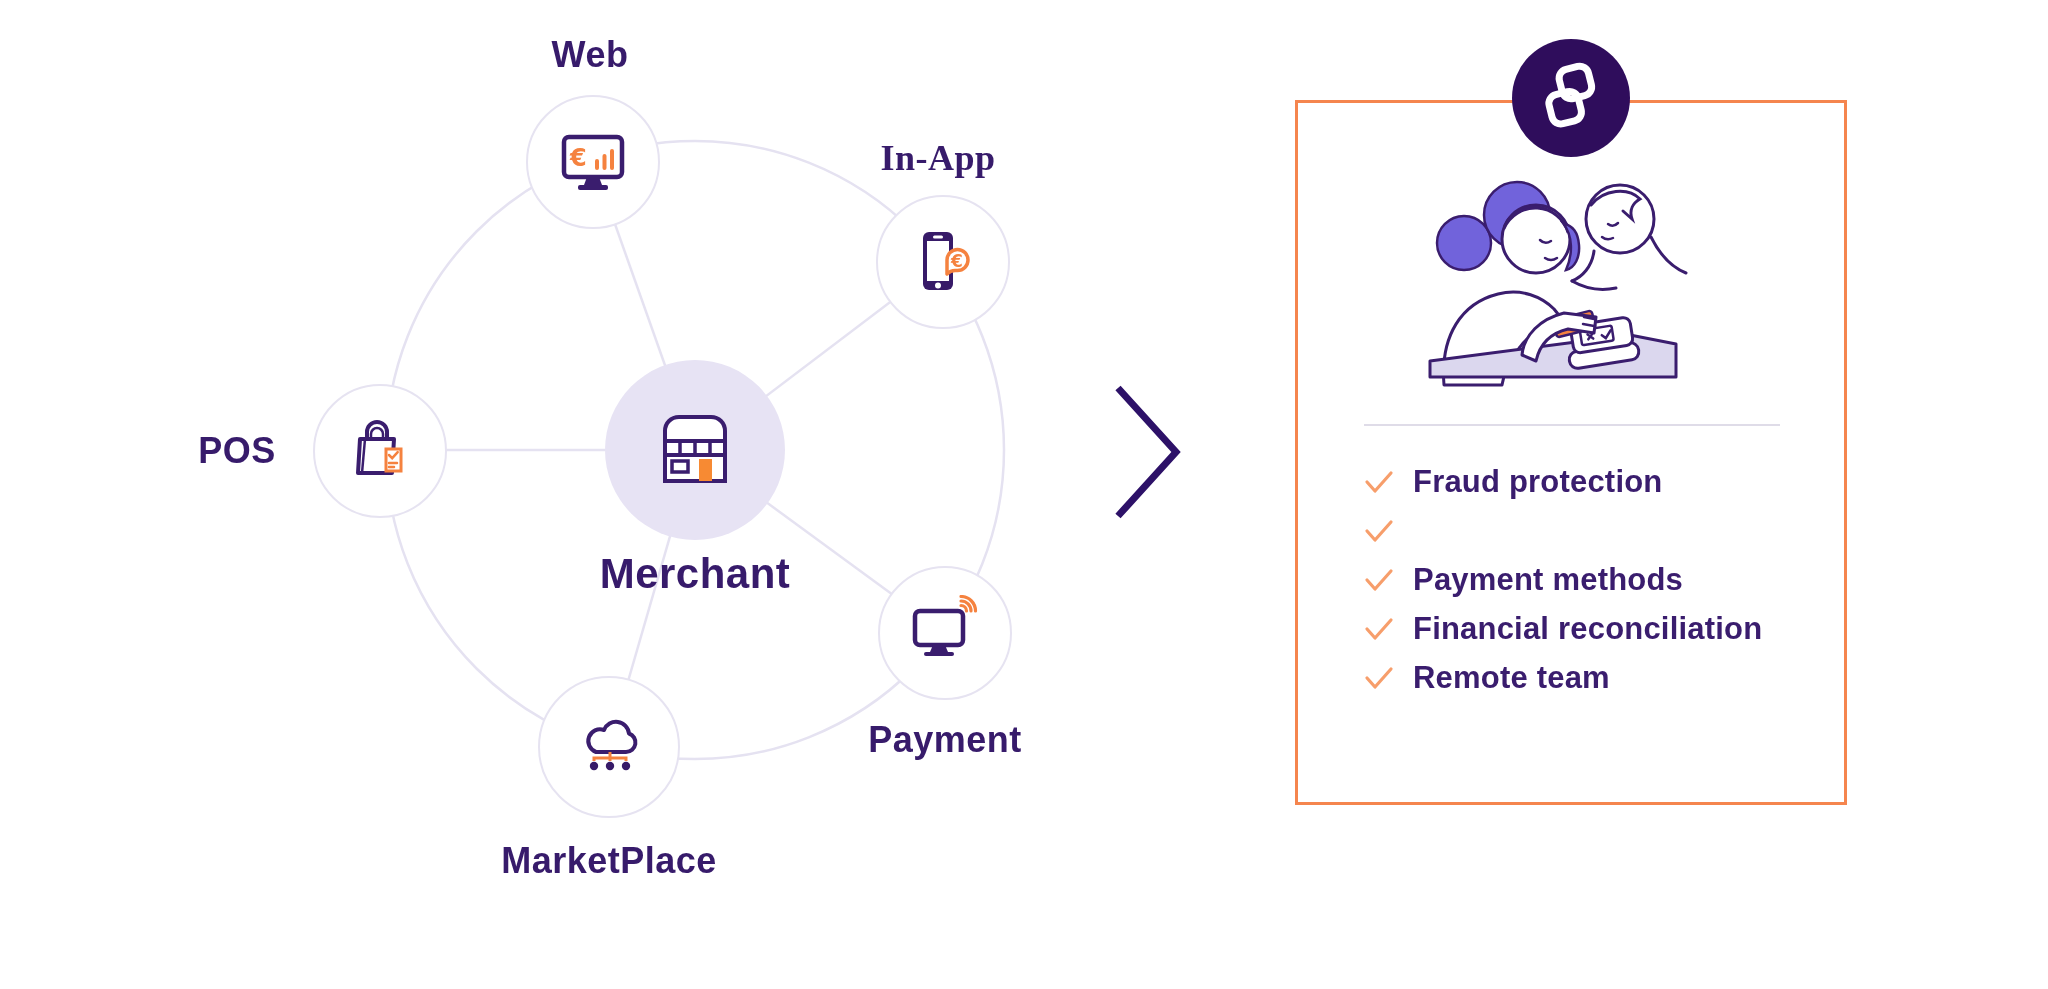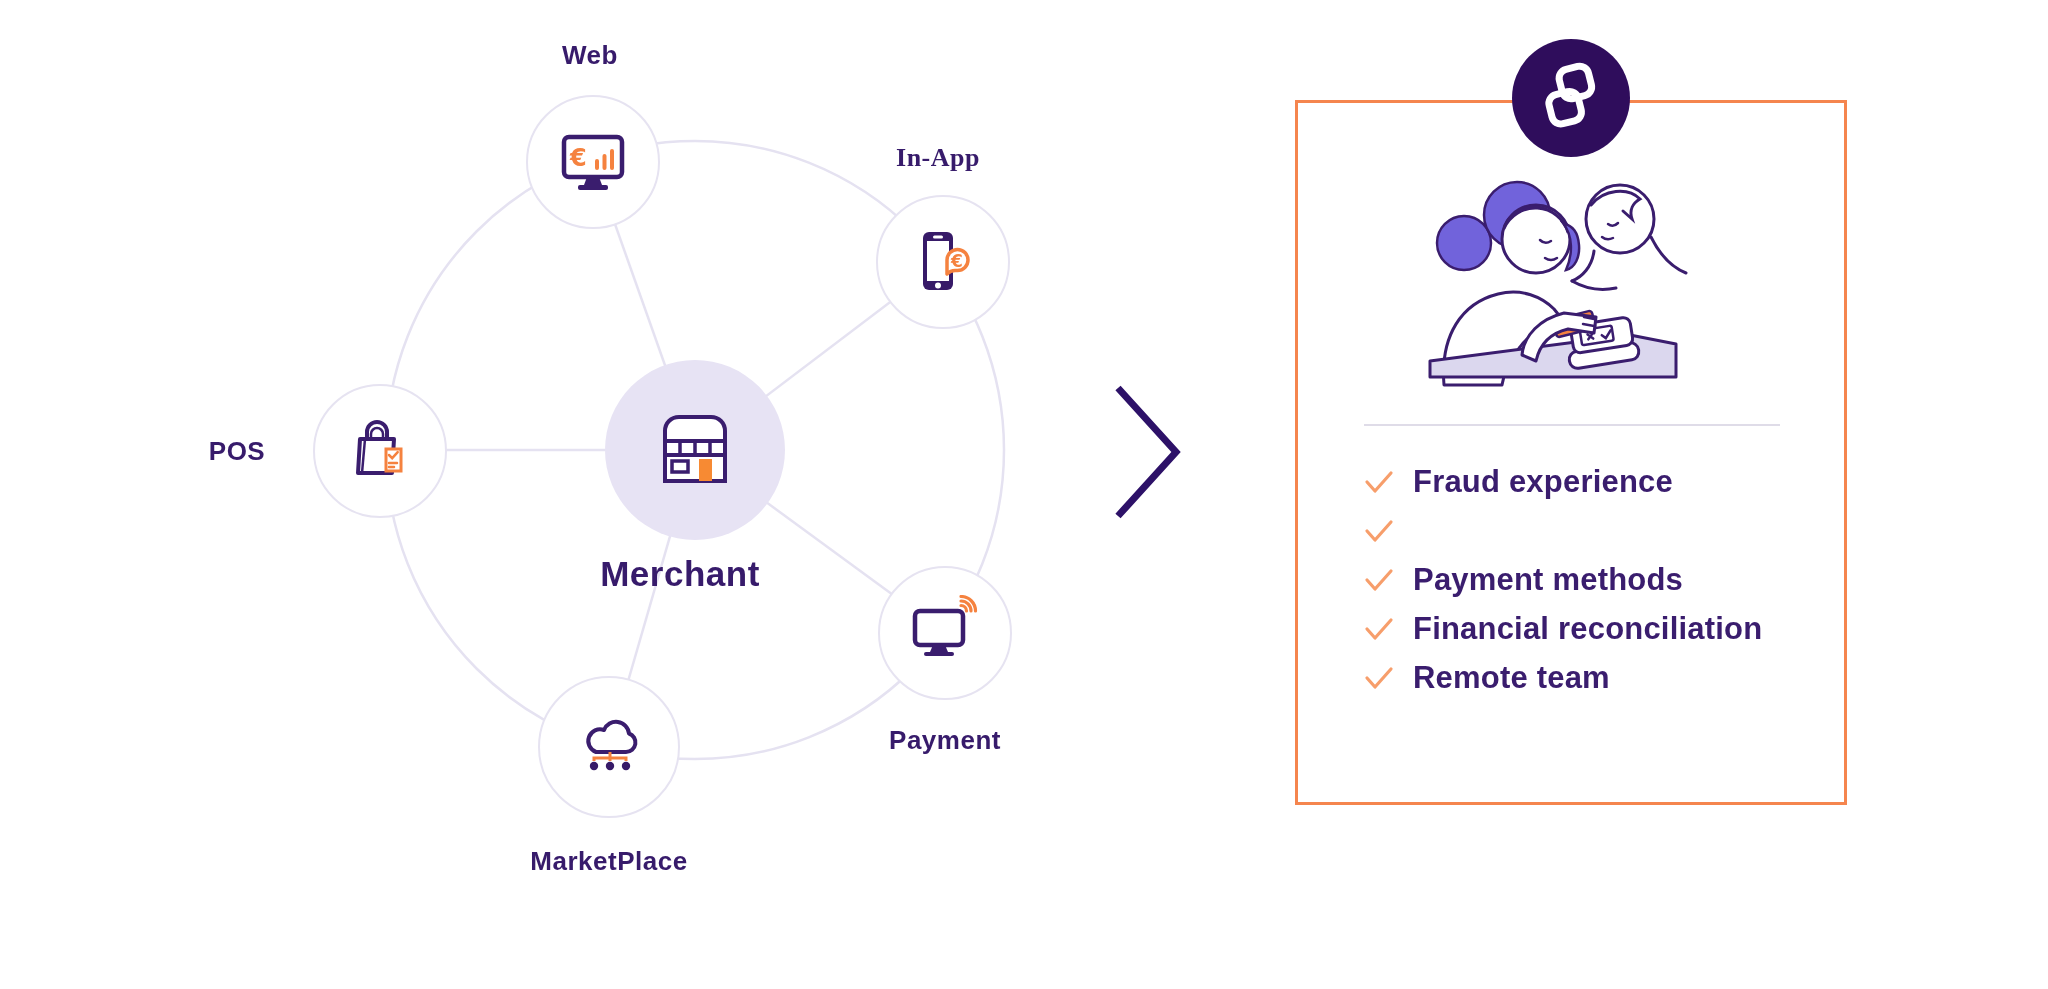--- a/index.html
+++ b/index.html
@@ -17,28 +17,28 @@
   .node-web{left:526px;top:95px;width:134px;height:134px;}
   .node-inapp{left:876px;top:195px;width:134px;height:134px;}
   .node-pos{left:313px;top:384px;width:134px;height:134px;}
   .node-remote{left:878px;top:566px;width:134px;height:134px;}
   .node-marketplace{left:538px;top:676px;width:142px;height:142px;}
   .node-merchant{
     left:605px;top:360px;width:180px;height:180px;background:#E7E3F4;border:none;
   }
   .node-label{
     position:absolute;transform:translate(-50%,-50%);font-weight:700;
-    font-size:26px;color:#371B6B;white-space:nowrap;letter-spacing:.5px;
+    font-size:36px;color:#371B6B;white-space:nowrap;letter-spacing:.5px;
   }
   .lbl-web{left:590px;top:55px;}
   .lbl-inapp{left:938px;top:158px;font-family:Liberation Serif, serif;}
   .lbl-pos{left:237px;top:451px;}
   .lbl-remote{left:945px;top:740px;}
   .lbl-marketplace{left:609px;top:861px;}
-  .lbl-merchant{left:680px;top:574px;font-size:35px;}
+  .lbl-merchant{left:695px;top:574px;font-size:42px;}
   .chevron{position:absolute;left:1112px;top:382px;}
   
   .card{
     position:absolute;left:1295px;top:100px;width:552px;height:705px;
     border:3px solid #F5854E;background:#fff;box-sizing:border-box;
   }
   .logo{position:absolute;left:50%;top:-64px;transform:translateX(-50%);}
   .illustration{position:absolute;left:126px;top:74px;}
   .divider{position:absolute;left:66px;top:321px;width:416px;height:2px;background:#DFDCE8;}
   .check-list{
@@ -208,21 +208,21 @@
     <path d="M160 140 l10 2 M159 147 l11 2" stroke="#3A1D6E" stroke-width="2.5" stroke-linecap="round"></path>
   </svg>
 
   <div class="divider"></div>
 
   <ul class="check-list">
     <li class="check-item">
       <svg class="check-icon" width="30" height="26" viewBox="0 0 30 26">
         <path d="M3 13 L11 22 L27 4" fill="none" stroke="#F79E6B" stroke-width="3.2" stroke-linecap="round" stroke-linejoin="round"></path>
       </svg>
-      <span class="check-label">Fraud experience</span>
+      <span class="check-label">Fraud protection</span>
     </li>
     <li class="check-item">
       <svg class="check-icon" width="30" height="26" viewBox="0 0 30 26">
         <path d="M3 13 L11 22 L27 4" fill="none" stroke="#F79E6B" stroke-width="3.2" stroke-linecap="round" stroke-linejoin="round"></path>
       </svg>
     </li>
     <li class="check-item">
       <svg class="check-icon" width="30" height="26" viewBox="0 0 30 26">
         <path d="M3 13 L11 22 L27 4" fill="none" stroke="#F79E6B" stroke-width="3.2" stroke-linecap="round" stroke-linejoin="round"></path>
       </svg>

